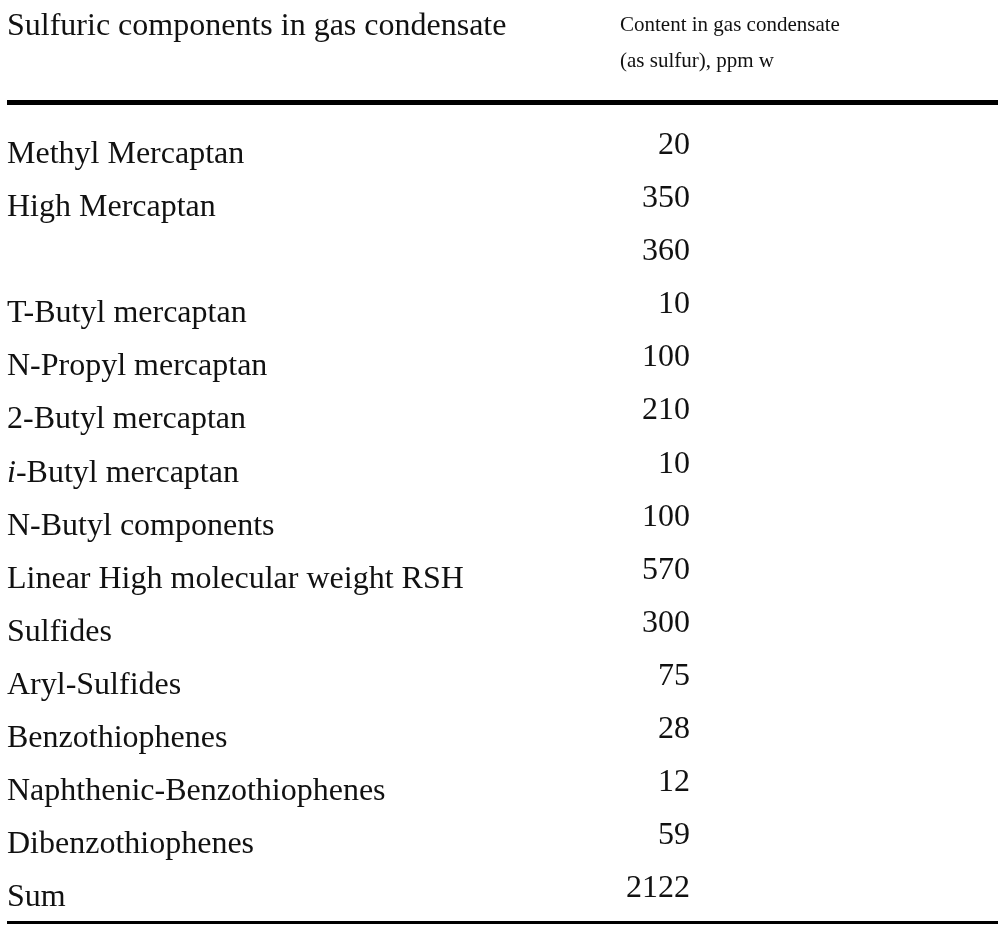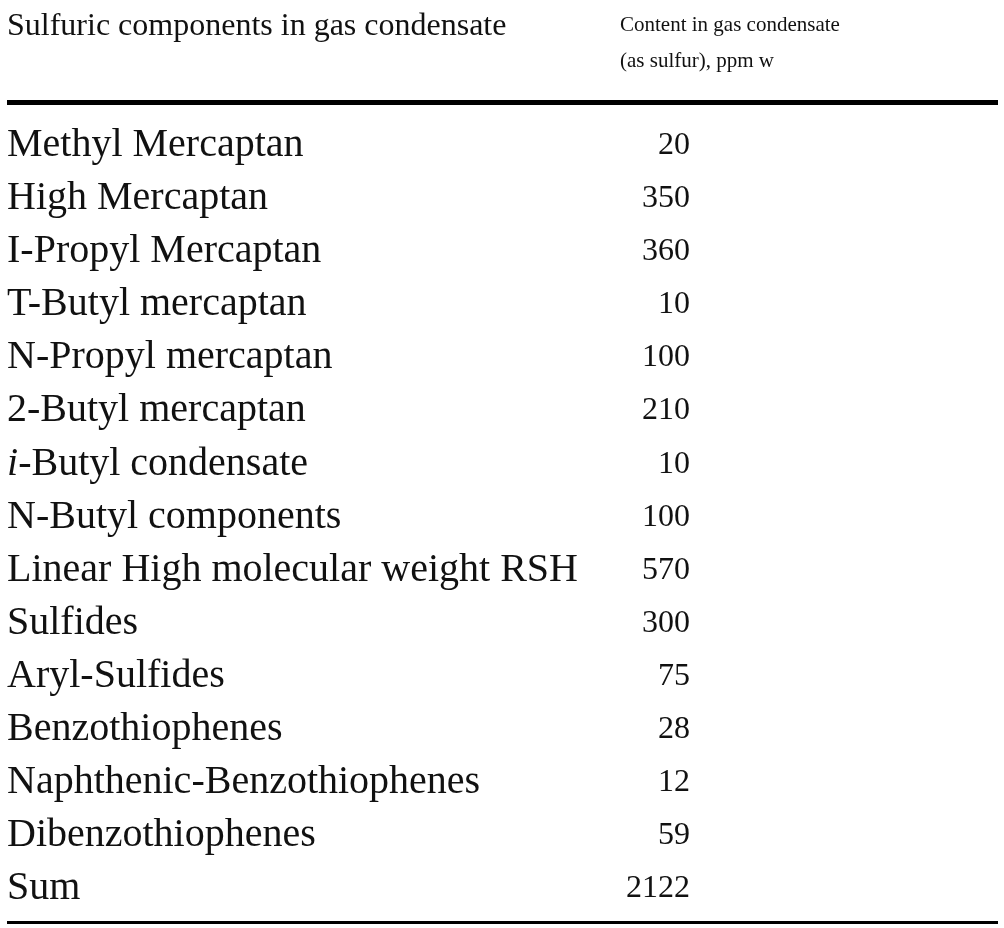--- a/index.html
+++ b/index.html
@@ -56,22 +56,22 @@
       top: 124px;
       width: 991px;
     }
     .row {
       position: relative;
       height: 53.1px;
     }
     .cell-name {
       position: absolute;
       left: 0;
-      top: 0;
-      font-size: 40px;
+      top: 9px;
+      font-size: 32px;
       line-height: 38px;
       white-space: nowrap;
     }
     .cell-name i { font-style: italic; }
     .cell-val {
       position: absolute;
       right: 308px;
       top: 0;
       font-size: 32px;
       line-height: 38px;
@@ -103,37 +103,36 @@
   <div class="rows">
     <div class="row">
       <div class="cell-name"><i></i><span>Methyl Mercaptan</span></div>
       <div class="cell-val">20</div>
     </div>
     <div class="row">
       <div class="cell-name"><i></i><span>High Mercaptan</span></div>
       <div class="cell-val">350</div>
     </div>
     <div class="row">
-      <div class="cell-name"><i></i><span>I-Propyl Mercaptan</span></div>
       <div class="cell-val">360</div>
     </div>
     <div class="row">
       <div class="cell-name"><i></i><span>T-Butyl mercaptan</span></div>
       <div class="cell-val">10</div>
     </div>
     <div class="row">
       <div class="cell-name"><i></i><span>N-Propyl mercaptan</span></div>
       <div class="cell-val">100</div>
     </div>
     <div class="row">
       <div class="cell-name"><i></i><span>2-Butyl mercaptan</span></div>
       <div class="cell-val">210</div>
     </div>
     <div class="row">
-      <div class="cell-name"><i>i</i><span>-Butyl condensate</span></div>
+      <div class="cell-name"><i>i</i><span>-Butyl mercaptan</span></div>
       <div class="cell-val">10</div>
     </div>
     <div class="row">
       <div class="cell-name"><i></i><span>N-Butyl components</span></div>
       <div class="cell-val">100</div>
     </div>
     <div class="row">
       <div class="cell-name"><i></i><span>Linear High molecular weight RSH</span></div>
       <div class="cell-val">570</div>
     </div>

